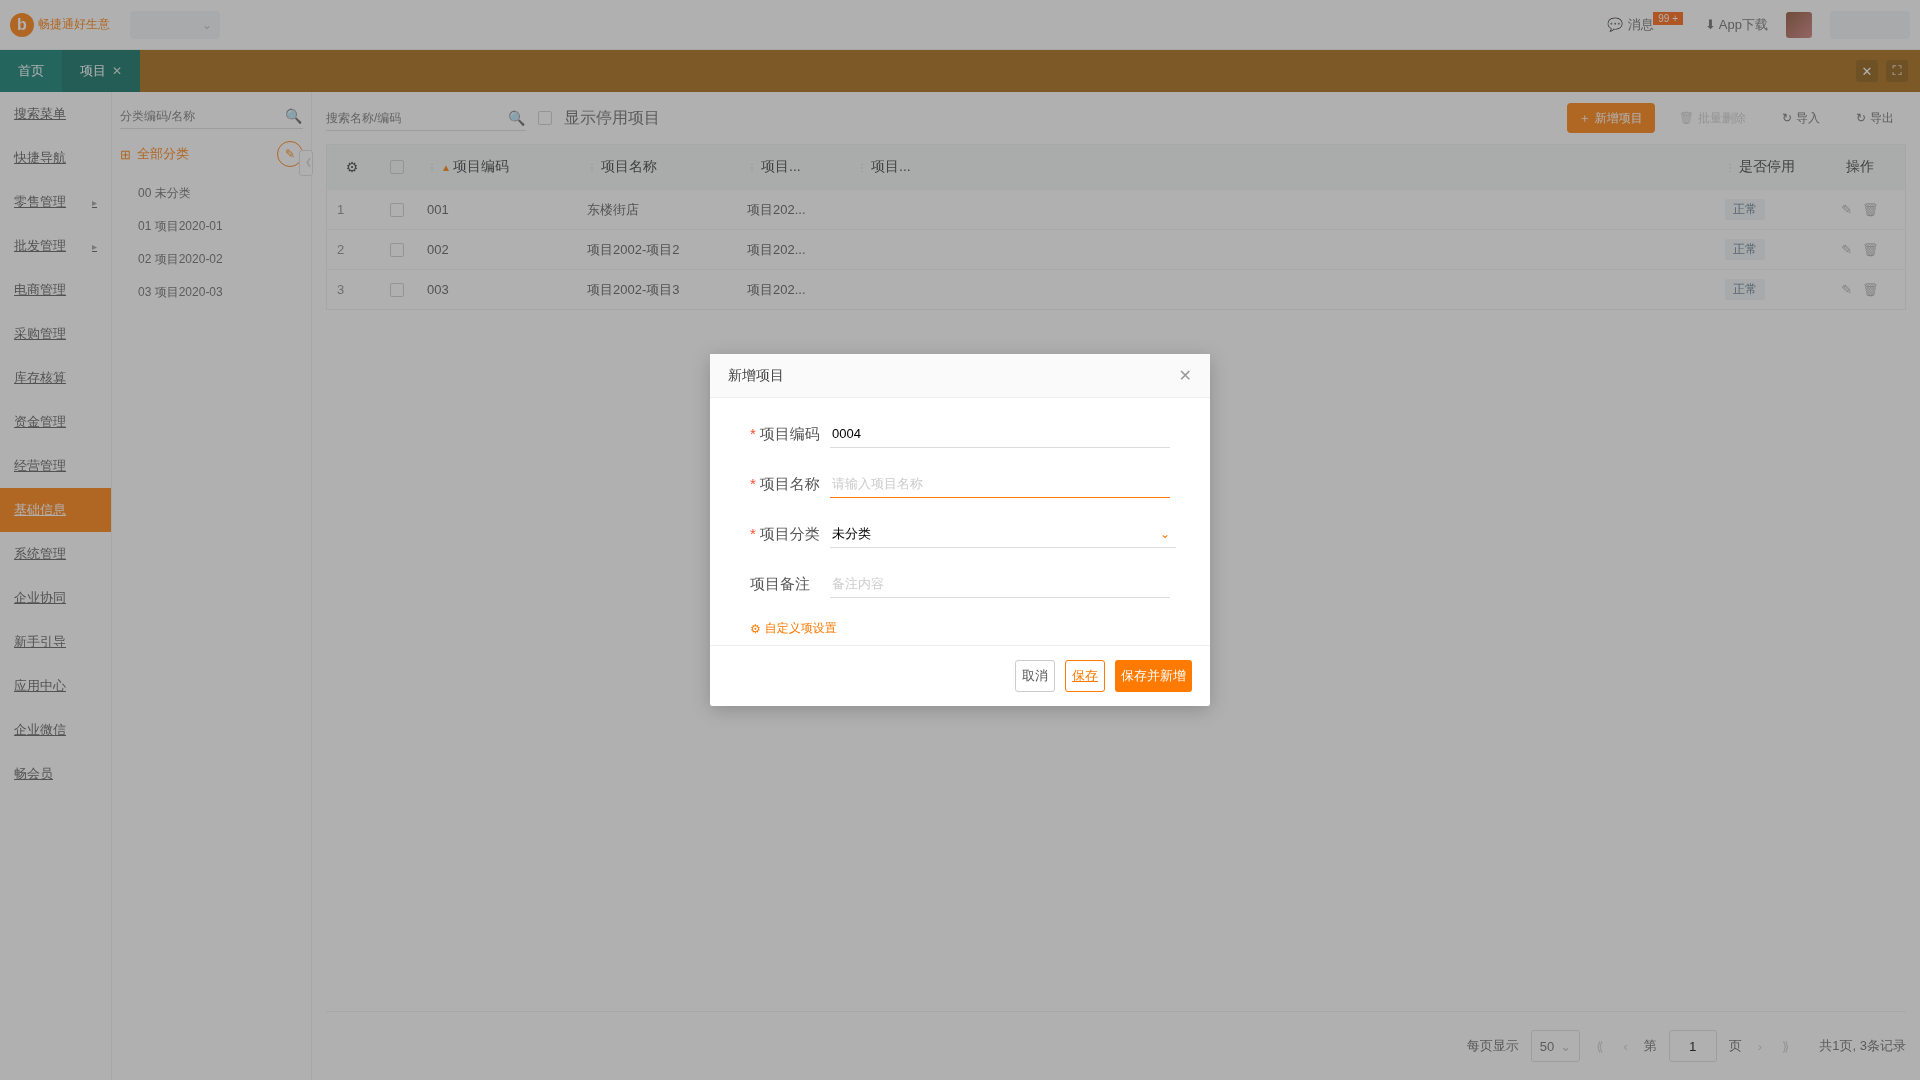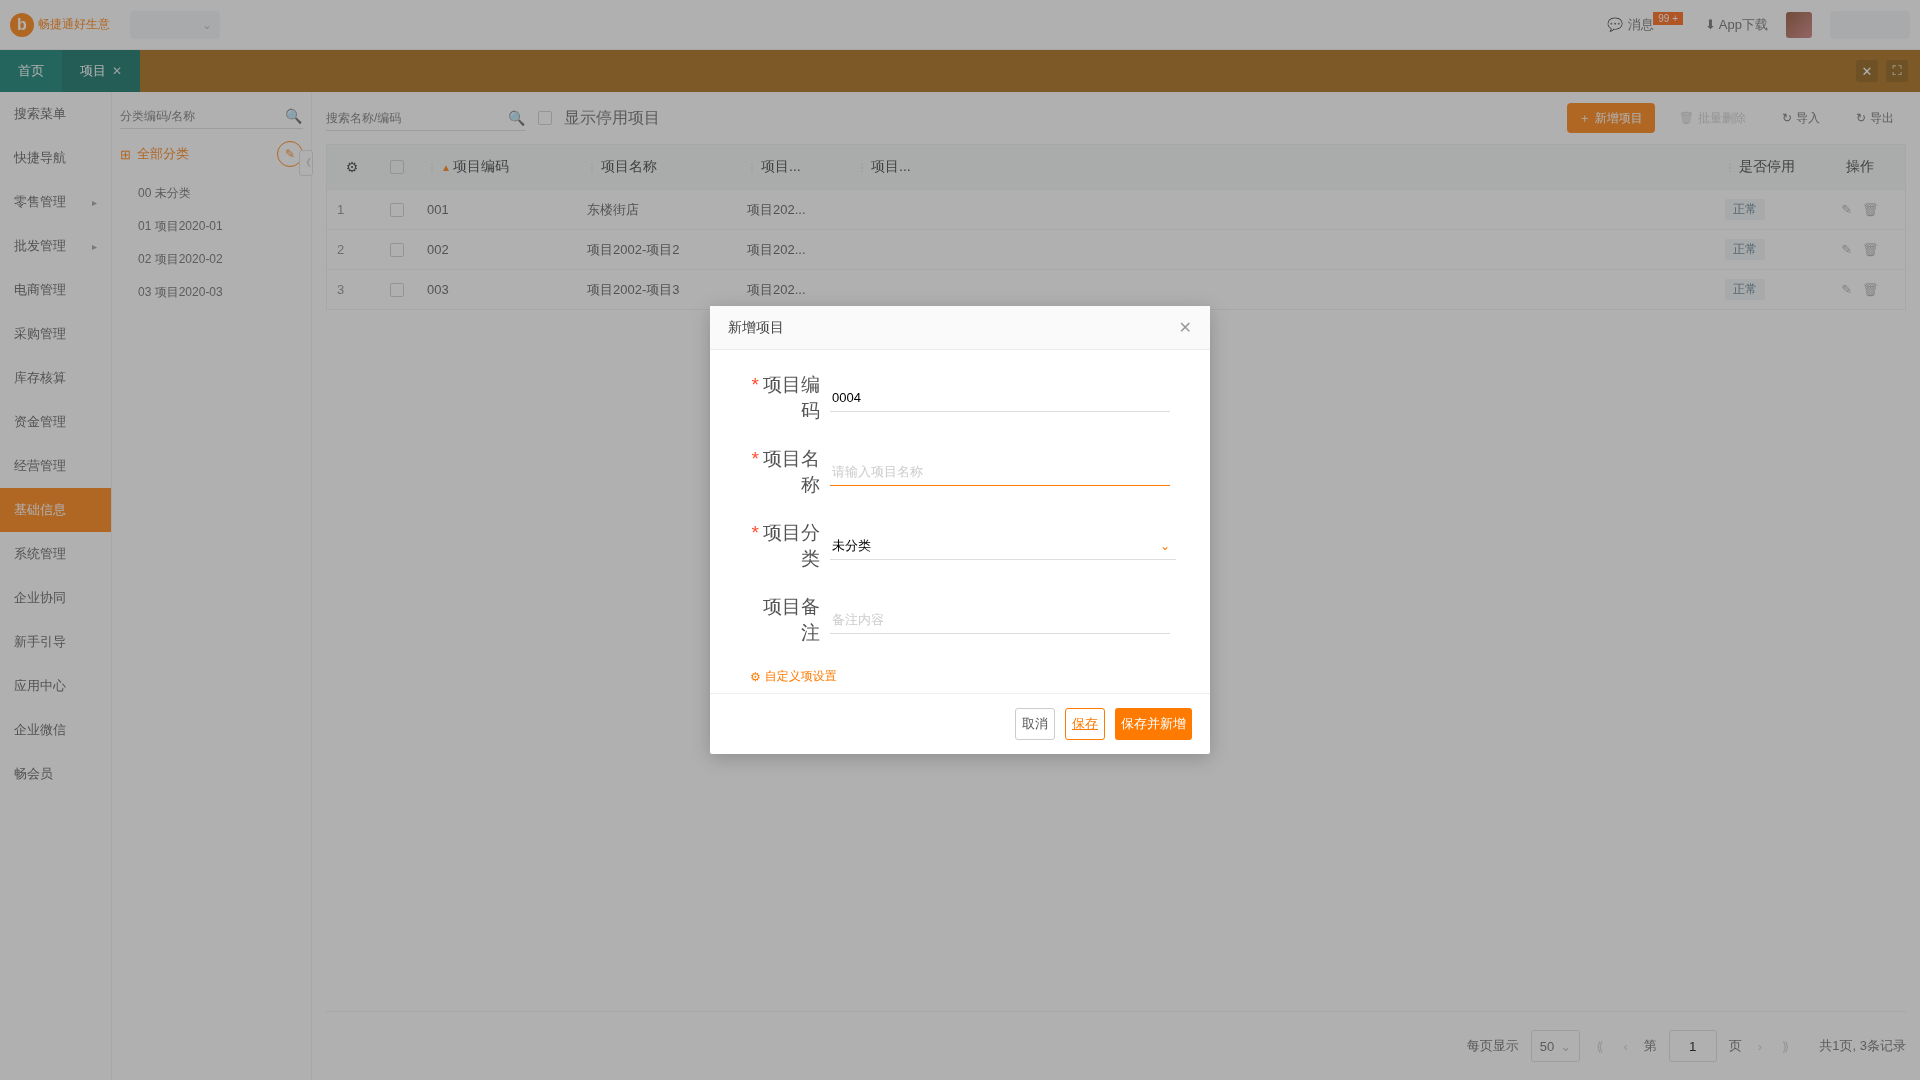--- a/index.html
+++ b/index.html
@@ -24,21 +24,21 @@
 .tab.home { background: #00796b; }
 .tab.active { background: #00695c; }
 .tab-close { font-size: 12px; opacity: .8; }
 .tabs-spacer { flex: 1; }
 .tabs-right { display: flex; gap: 8px; padding-right: 12px; }
 .tabs-right span { width: 22px; height: 22px; background: rgba(0,0,0,.15); border-radius: 3px; display: flex; align-items: center; justify-content: center; font-size: 13px; }
 
 
 .layout { display: flex; height: calc(100vh - 92px); }
 .sidebar { width: 112px; background: #fff; border-right: 1px solid #eee; overflow-y: auto; }
-.side-item { height: 44px; display: flex; align-items: center; padding: 4px 14px; color: #555; cursor: pointer; font-size: 13px; justify-content: space-between; }
+.side-item { height: 44px; display: flex; align-items: center; padding: 4px 14px; color: #555; cursor: pointer; font-size: 13px; justify-content: space-between; text-decoration: underline; }
 .side-item.active { background: #ff7a00; color: #fff; }
 .side-caret { font-size: 10px; color: #999; }
 
 
 .left-panel { width: 200px; border-right: 1px solid #eee; padding: 12px 8px; position: relative; }
 .search-mini { display: flex; align-items: center; border-bottom: 1px solid #ddd; padding: 4px 0; margin-bottom: 12px; }
 .search-mini input { border: none; outline: none; flex: 1; font-size: 12px; color: #999; background: transparent; }
 .search-icon { color: #ff7a00; font-size: 14px; }
 .category-header { display: flex; align-items: center; gap: 6px; color: #ff7a00; margin-bottom: 10px; font-size: 13px; }
 .cat-circle { width: 26px; height: 26px; border: 1px solid #ff7a00; border-radius: 50%; display: flex; align-items: center; justify-content: center; color: #ff7a00; margin-left: auto; font-size: 12px; }
@@ -82,21 +82,21 @@
 .page-input input { width: 30px; border: none; outline: none; text-align: center; }
 .page-nav { color: #ccc; padding: 0 4px; }
 
 
 .overlay { position: fixed; inset: 0; background: rgba(80,80,80,.45); display: flex; align-items: flex-start; justify-content: center; padding-top: 350px; }
 .modal { width: 500px; background: #fff; border-radius: 2px; box-shadow: 0 4px 20px rgba(0,0,0,.2); transform: translateY(-50%); margin-top: 180px; }
 .modal-header { height: 44px; display: flex; align-items: center; justify-content: space-between; padding: 0 18px; border-bottom: 1px solid #eee; font-size: 14px; color: #444; background: #fafafa; }
 .modal-close { color: #999; cursor: pointer; font-size: 16px; }
 .modal-body { padding: 22px 40px 8px; }
 .form-row { display: flex; align-items: center; margin-bottom: 22px; }
-.form-label { width: 80px; text-align: right; color: #555; font-size: 19px; padding-right: 10px; }
+.form-label { width: 80px; color: #555; font-size: 15px; padding-right: 10px; }
 .req { color: #ff4d2d; margin-right: 4px; }
 .form-input { flex: 1; border: none; border-bottom: 1px solid #ddd; padding: 6px 2px; font-size: 13px; outline: none; background: transparent; }
 .form-input.active { border-bottom-color: #ff7a00; }
 .form-input::placeholder { color: #ccc; }
 .select-caret { color: #ff7a00; font-size: 12px; margin-left: -16px; }
 .custom-link { color: #ff7a00; font-size: 12px; display: flex; align-items: center; gap: 4px; margin-top: 4px; }
 .modal-footer { border-top: 1px solid #eee; padding: 14px 18px; display: flex; justify-content: flex-end; gap: 10px; }
 .mbtn { height: 32px; padding: 0 6px; border-radius: 3px; font-size: 13px; display: flex; align-items: center; cursor: pointer; }
 .mbtn-default { border: 1px solid #ccc; color: #555; background: #fff; }
 .mbtn-outline { border: 1px solid #ff7a00; color: #ff7a00; background: #fff; text-decoration: underline; }

